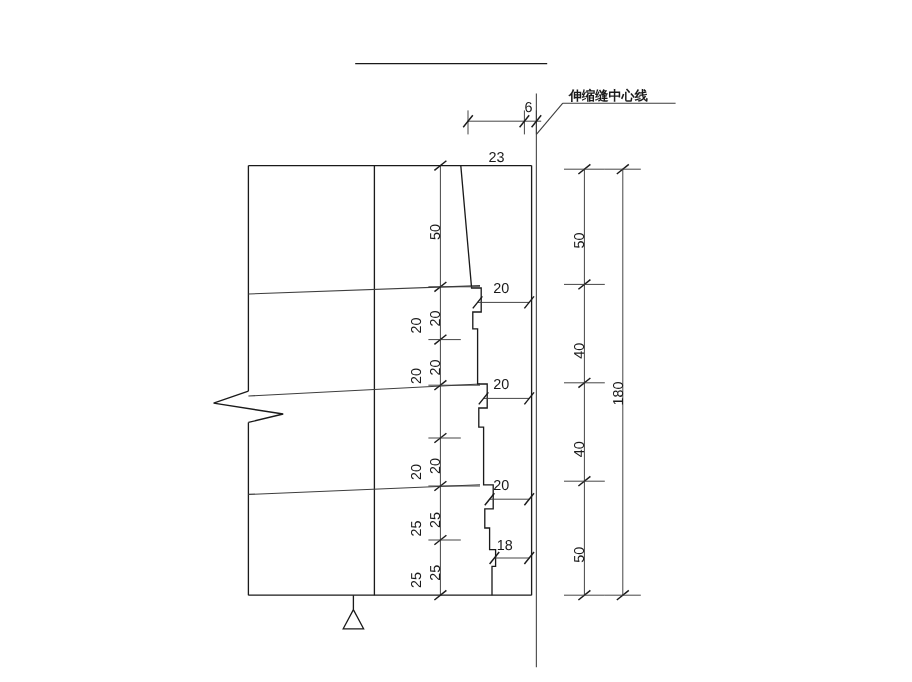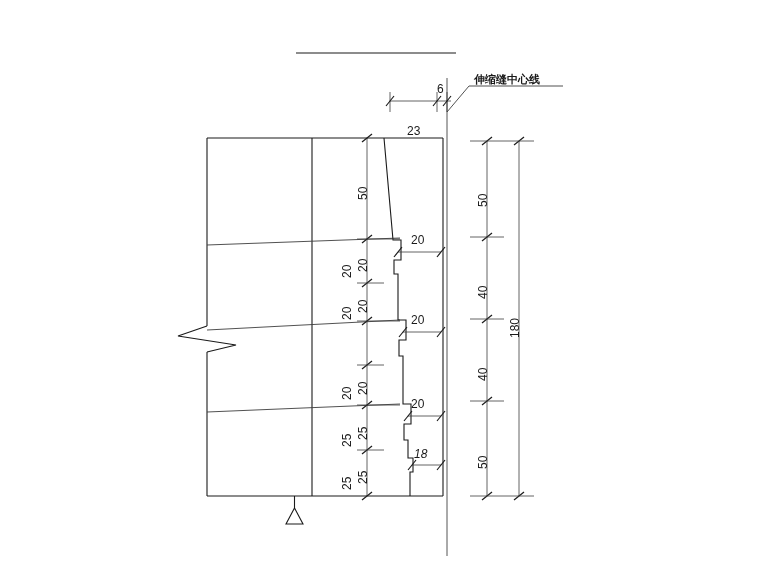--- a/index.html
+++ b/index.html
@@ -219,21 +219,21 @@
 
   <div class="dim-v" style="left:340px; top:278px;">20</div>
   <div class="dim-v" style="left:340px; top:320px;">20</div>
   <div class="dim-v" style="left:340px; top:400px;">20</div>
   <div class="dim-v" style="left:340px; top:447px;">25</div>
   <div class="dim-v" style="left:340px; top:490px;">25</div>
 
   <div class="dim-h" style="left:411px; top:233px;">20</div>
   <div class="dim-h" style="left:411px; top:313px;">20</div>
   <div class="dim-h" style="left:411px; top:397px;">20</div>
-  <div class="dim-h" style="left:414px; top:447px;font-style:italic;">18</div>
+  <div class="dim-h" style="left:414px; top:447px;">18</div>
 
   <div class="dim-v" style="left:476px; top:207px;">50</div>
   <div class="dim-v" style="left:476px; top:299px;">40</div>
   <div class="dim-v" style="left:476px; top:381px;">40</div>
   <div class="dim-v" style="left:476px; top:469px;">50</div>
 
   <div class="dim-v" style="left:508px; top:338px;">180</div>
 
 </div>
 

